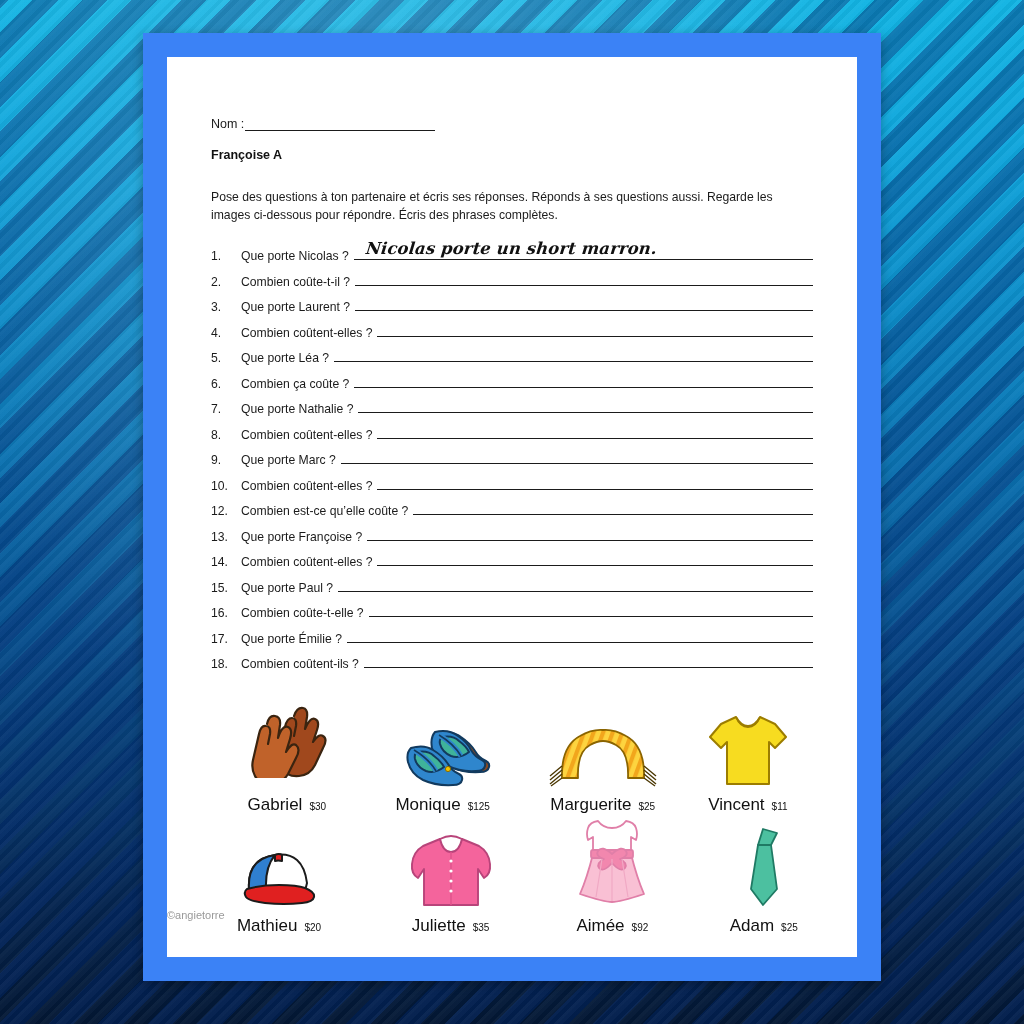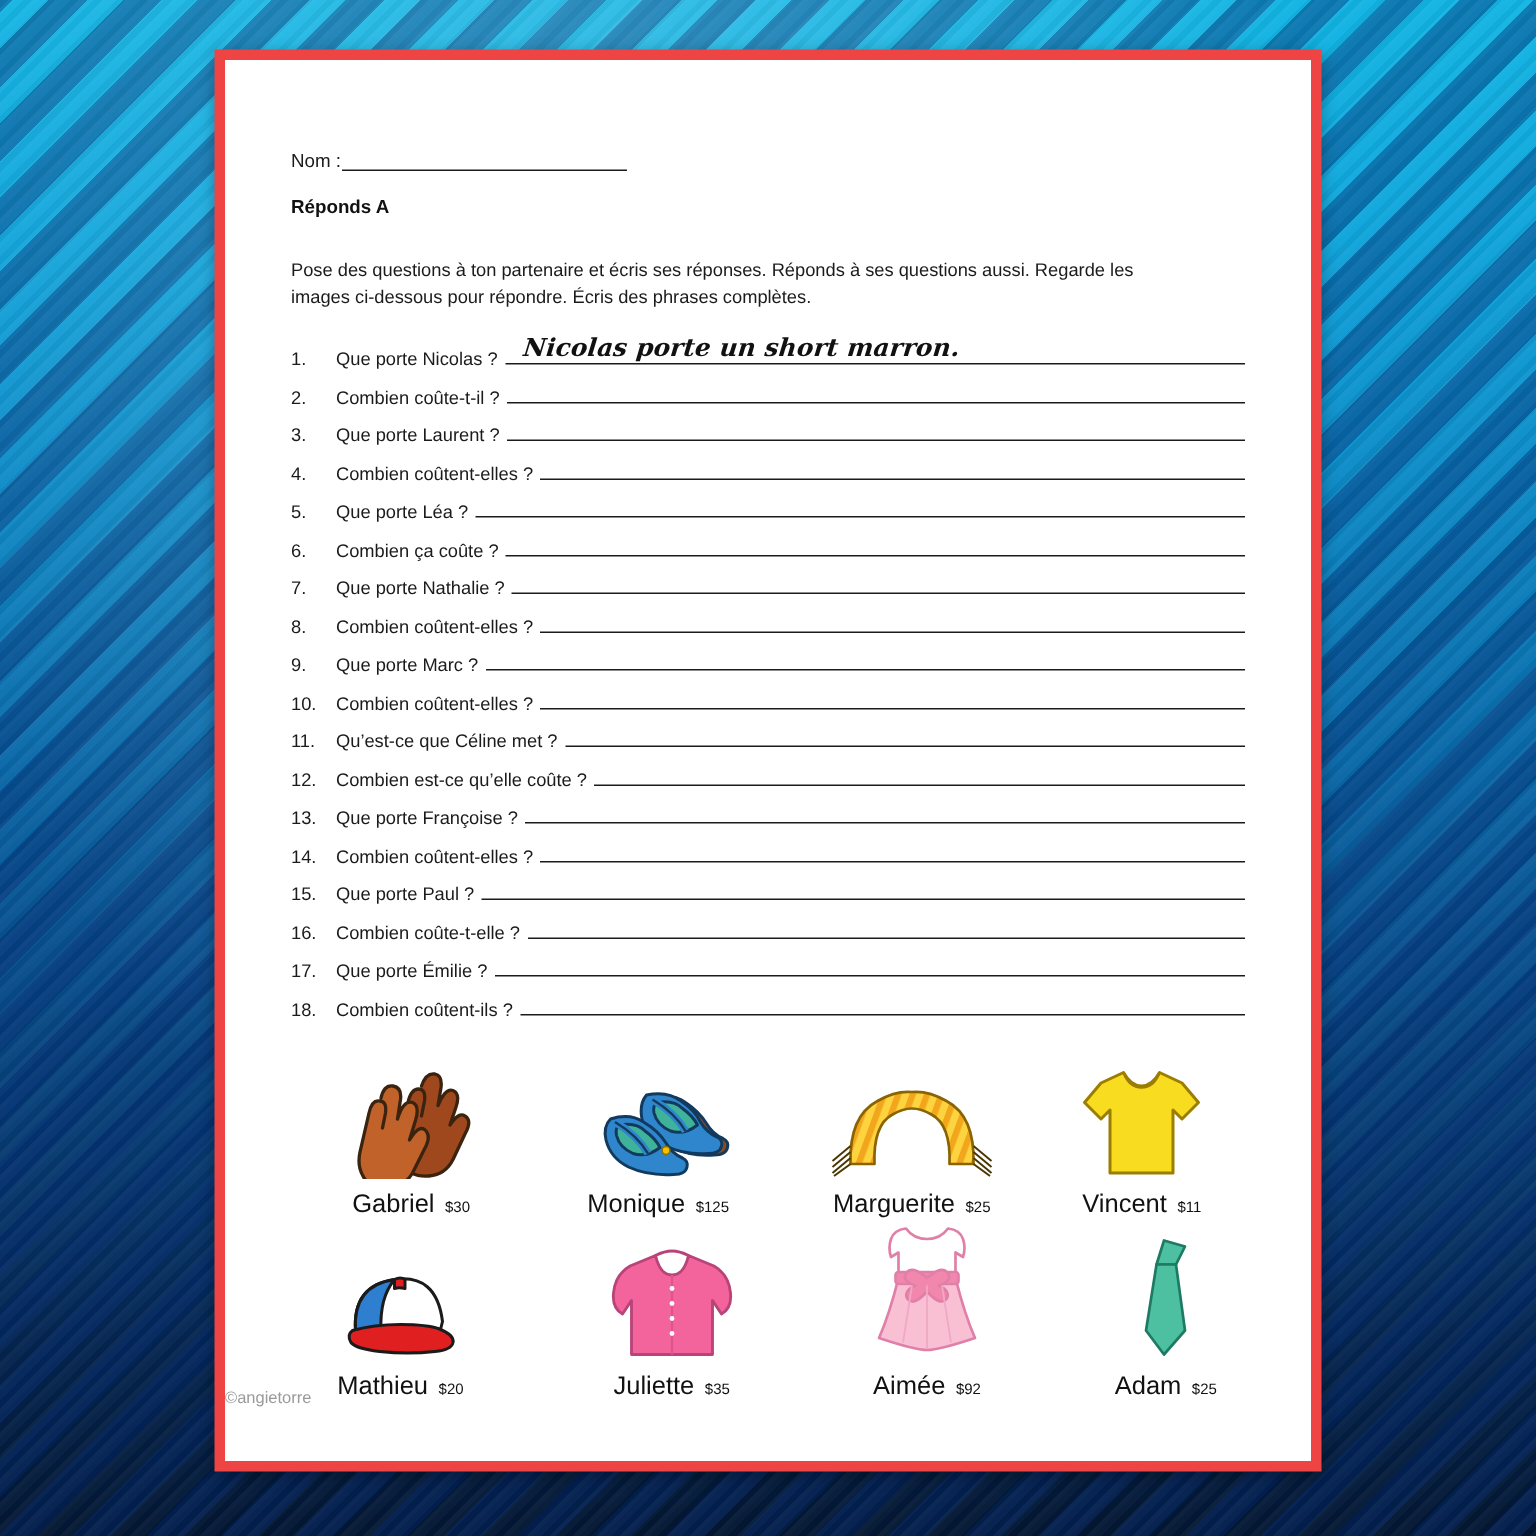--- a/index.html
+++ b/index.html
@@ -65,23 +65,23 @@
         rgba(255,255,255,0.0) 55%);
   }
 
   
   #page-frame {
     position: absolute;
     left: 143px;
     top: 33px;
     width: 738px;
     height: 948px;
-    background: #ef4444;
+    background: #3b82f6;
     box-sizing: border-box;
-    padding: 7px;
+    padding: 24px;
     box-shadow: 0 3px 10px rgba(0,0,0,0.30);
   }
   #page {
     width: 100%;
     height: 100%;
     background: #ffffff;
     box-sizing: border-box;
     padding: 40px 44px 0 44px;
     position: relative;
     overflow: hidden;
@@ -191,21 +191,21 @@
     font-size: 17px;
     color: #111;
   }
   .pic-price {
     font-size: 10px;
     color: #111;
     margin-left: 7px;
   }
 
   
-  .r1-c1 { width: 163px; }
+  .r1-c1 { width: 163px; gap: 10px; }
   .r1-c2 { width: 172px; }
   .r1-c3 { width: 172px; }
   .r1-c4 { width: 140px; }
   
   .r2-c1 { width: 152px; }
   .r2-c2 { width: 133px; justify-content: flex-end; }
   .r2-c3 { width: 130px; }
   .r2-c4 { width: 130px; }
   .r2-c5 { width: 110px; }
 
@@ -232,21 +232,21 @@
 </div>
 
 <div id="page-frame">
   <div id="page">
 
     <div class="nom-row">
       <span class="nom-label">Nom :</span>
       <span class="nom-line"></span>
     </div>
 
-    <div class="student-label">Réponds A</div>
+    <div class="student-label">Françoise A</div>
 
     <div class="instructions">Pose des questions à ton partenaire et écris ses réponses.  Réponds à ses questions aussi.  Regarde les images ci-dessous pour répondre. Écris des phrases complètes.</div>
 
     <div id="questions">
         <div class="q-row">
           <span class="q-num">1.</span>
           <span class="q-text">Que porte Nicolas ?</span>
           <span class="q-fill">
             <span class="q-answer">Nicolas porte un short marron.</span>
           </span>
@@ -287,25 +287,20 @@
           <span class="q-fill"></span>
         </div>
         <div class="q-row">
           <span class="q-num">9.</span>
           <span class="q-text">Que porte Marc ?</span>
           <span class="q-fill"></span>
         </div>
         <div class="q-row">
           <span class="q-num">10.</span>
           <span class="q-text">Combien coûtent-elles ?</span>
-          <span class="q-fill"></span>
-        </div>
-        <div class="q-row">
-          <span class="q-num">11.</span>
-          <span class="q-text">Qu’est-ce que Céline met ?</span>
           <span class="q-fill"></span>
         </div>
         <div class="q-row">
           <span class="q-num">12.</span>
           <span class="q-text">Combien est-ce qu’elle coûte ?</span>
           <span class="q-fill"></span>
         </div>
         <div class="q-row">
           <span class="q-num">13.</span>
           <span class="q-text">Que porte Françoise ?</span>

